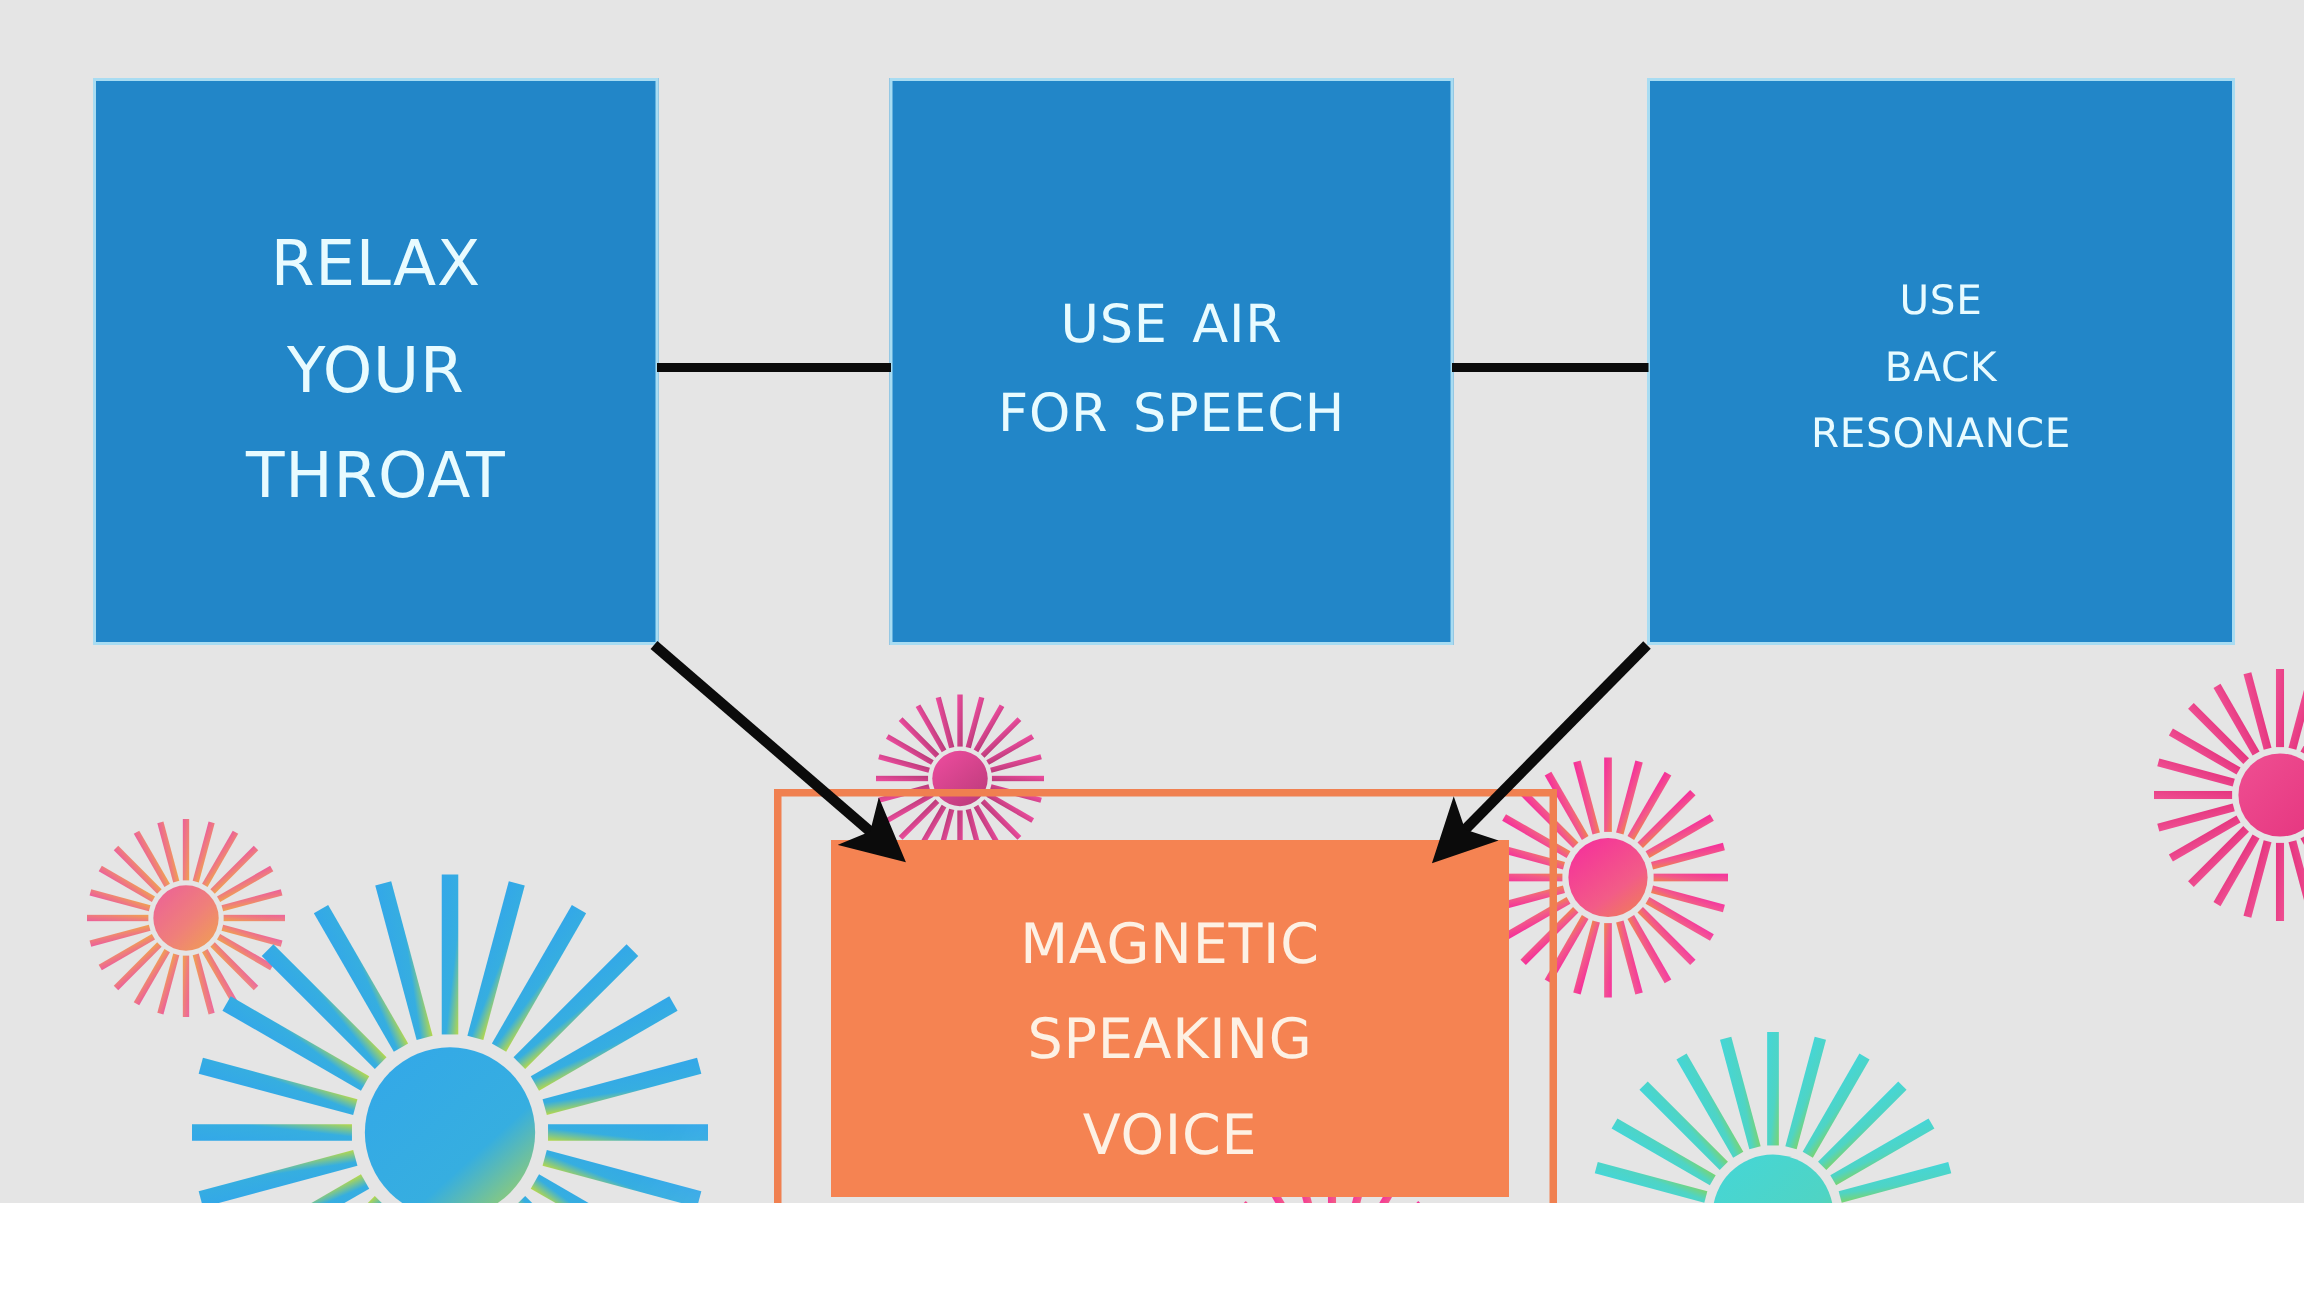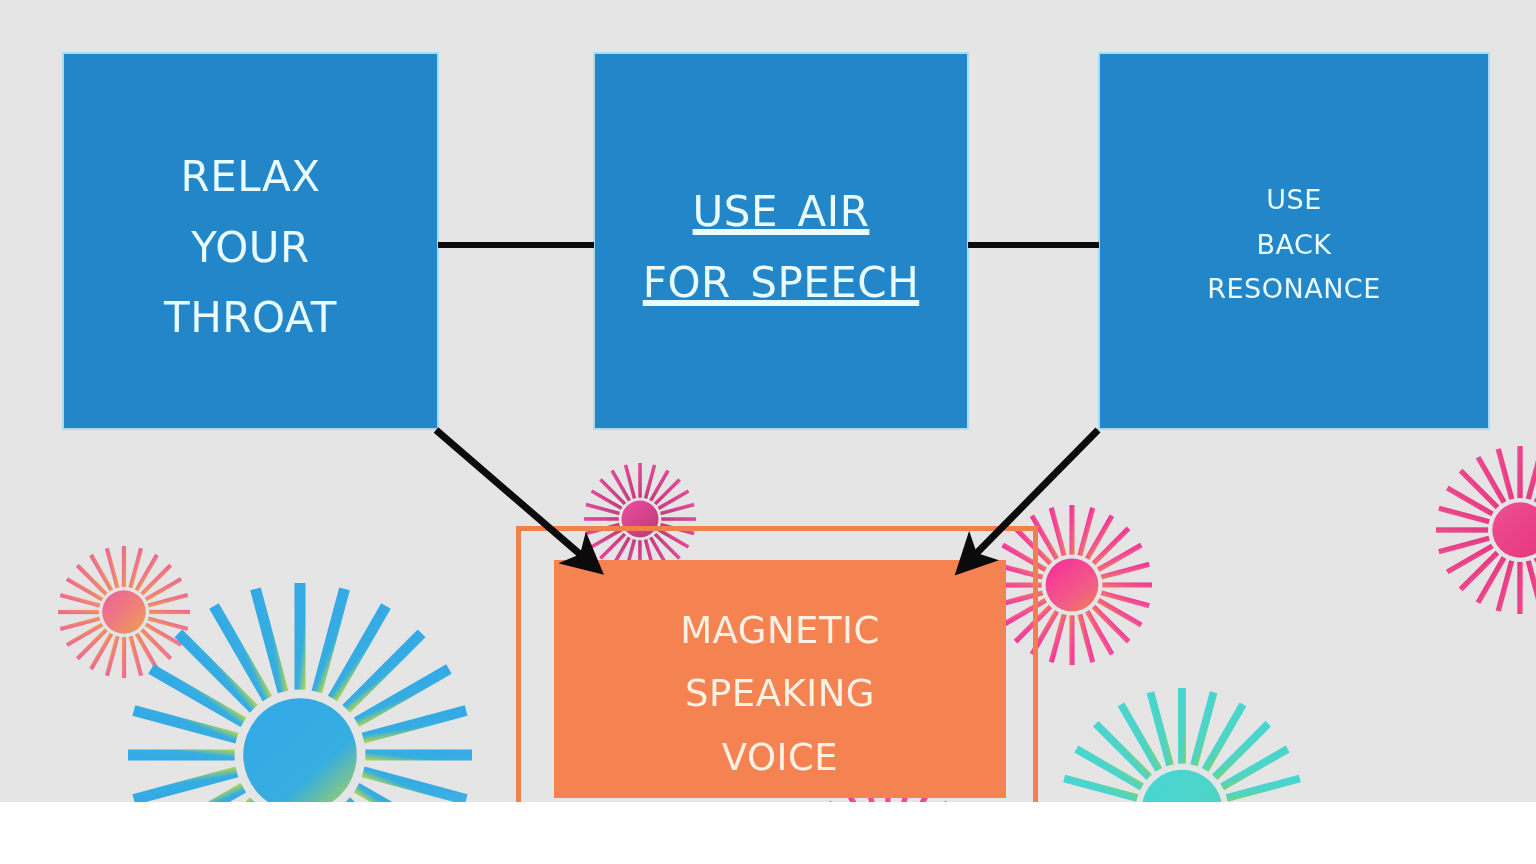--- a/index.html
+++ b/index.html
@@ -55,21 +55,21 @@
     font-weight: 400;
     letter-spacing: 0.5px;
     line-height: 1.18;
     font-variant: small-caps;
     text-transform: lowercase;
     white-space: pre-line;
   }
   #node-relax { left: 62px;  top: 52px;  width: 377px; height: 378px; }
   #node-relax .node-label  { font-size: 60px; }
   #node-air   { left: 593px; top: 52px;  width: 376px; height: 378px; }
-  #node-air   .node-label  { font-size: 60px; text-decoration: underline; }
+  #node-air   .node-label  { font-size: 50px; }
   #node-back  { left: 1098px;top: 52px;  width: 392px; height: 378px; }
   #node-back  .node-label  { font-size: 38px; }
 
   
   #outcome-frame {
     position: absolute;
     left: 516px; top: 526px;
     width: 522px; height: 306px;
     box-sizing: border-box;
     border: 5px solid #f08050;

